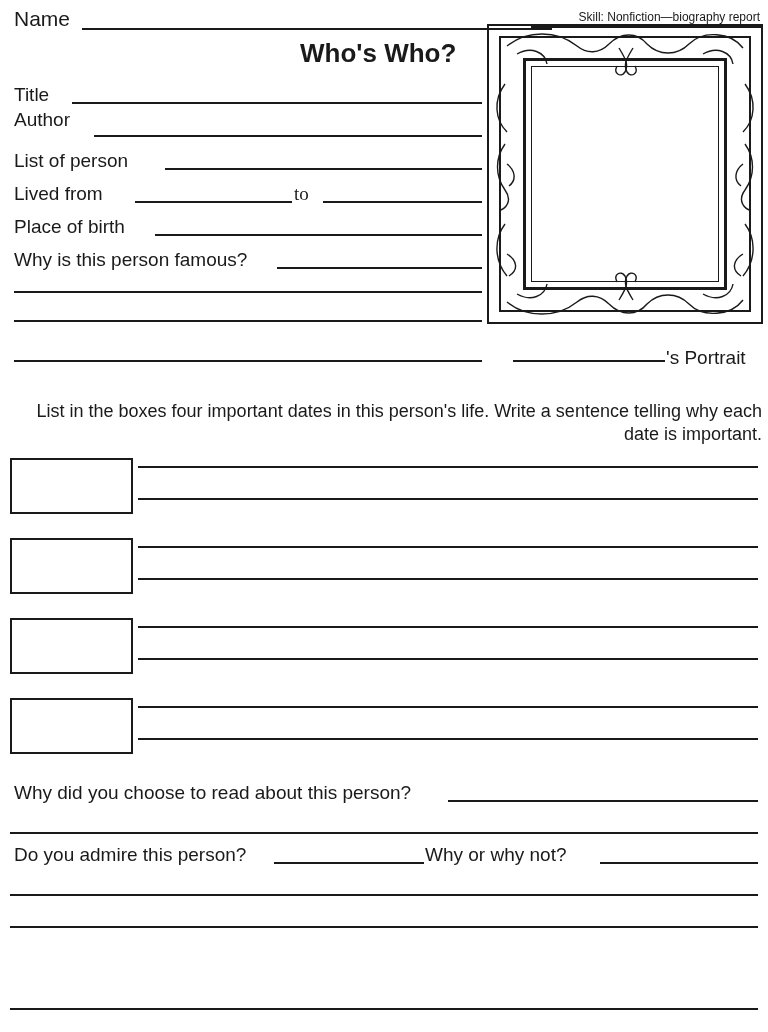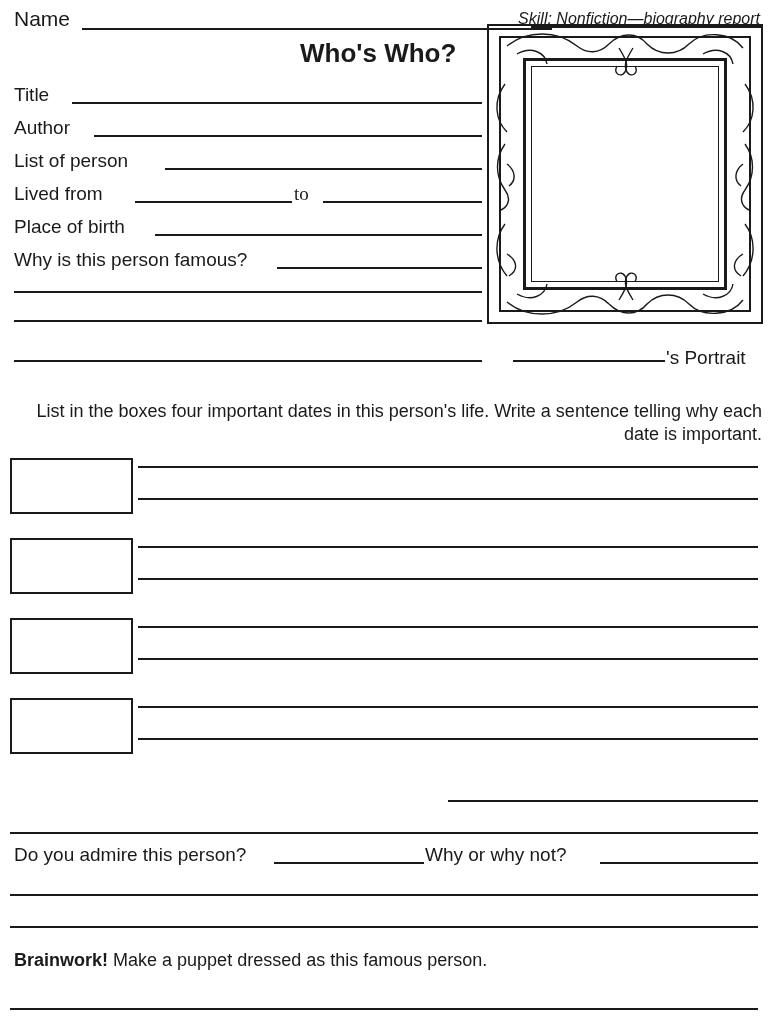--- a/index.html
+++ b/index.html
@@ -33,23 +33,22 @@
     font-size: 19px;
     white-space: nowrap;
     line-height: 1;
   }
 
   
   #skill-note {
     position: absolute;
     right: 8px;
     top: 10px;
-    font-size: 16px;
-    white-space: nowrap;
-    font-style: italic;
+    font-size: 12px;
+    white-space: nowrap;
   }
   #title {
     position: absolute;
     left: 300px;
     top: 38px;
     font-size: 26px;
     font-weight: bold;
     white-space: nowrap;
   }
 
@@ -160,21 +159,21 @@
         <path d="M146 276 C140 266, 136 260, 140 252 C144 246, 152 250, 148 258"></path>
         <path d="M30 270 C44 278, 58 272, 60 260"></path>
         <path d="M216 270 C230 278, 244 272, 246 260"></path>
       </g>
     </svg>
   </div>
 
   <div class="label" style="left:14px; top:85px;">Title</div>
   <div class="rule" style="left:72px; top:102px; width:410px;"></div>
 
-  <div class="label" style="left:14px; top:118px;">Author</div>
+  <div class="label" style="left:14px; top:110px;">Author</div>
   <div class="rule" style="left:94px; top:135px; width:388px;"></div>
 
   <div class="label" style="left:14px; top:151px;">List of person</div>
   <div class="rule" style="left:165px; top:168px; width:317px;"></div>
 
   <div class="label" style="left:14px; top:184px;">Lived from</div>
   <div class="rule" style="left:135px; top:201px; width:157px;"></div>
   <div class="label" style="left:294px; top:184px;font-family:Liberation Serif, serif;">to</div>
   <div class="rule" style="left:323px; top:201px; width:159px;"></div>
 
@@ -201,31 +200,28 @@
   <div class="rule" style="left:138px; top:578px; width:620px;"></div>
 
   <div class="date-box" style="left:10px; top:618px;"></div>
   <div class="rule" style="left:138px; top:626px; width:620px;"></div>
   <div class="rule" style="left:138px; top:658px; width:620px;"></div>
 
   <div class="date-box" style="left:10px; top:698px;"></div>
   <div class="rule" style="left:138px; top:706px; width:620px;"></div>
   <div class="rule" style="left:138px; top:738px; width:620px;"></div>
 
+  <div class="label" style="left:14px; top:783px;">Why did you choose to read about this person?</div>
   <div class="rule" style="left:448px; top:800px; width:310px;"></div>
   <div class="rule" style="left:10px; top:832px; width:748px;"></div>
 
   <div class="label" style="left:14px; top:845px;">Do you admire this person?</div>
   <div class="rule" style="left:274px; top:862px; width:150px;"></div>
   <div class="label" style="left:425px; top:845px;">Why or why not?</div>
   <div class="rule" style="left:600px; top:862px; width:158px;"></div>
 
   <div class="rule" style="left:10px; top:894px; width:748px;"></div>
   <div class="rule" style="left:10px; top:926px; width:748px;"></div>
 
-  <div class="brainwork">
-    <b>Brainwork!</b>
-    <span> Make a puppet dressed as this famous person.</span>
-  </div>
 
   <div class="rule" style="left:10px; top:1008px; width:748px;"></div>
 
 </div>
 
 </body></html>

